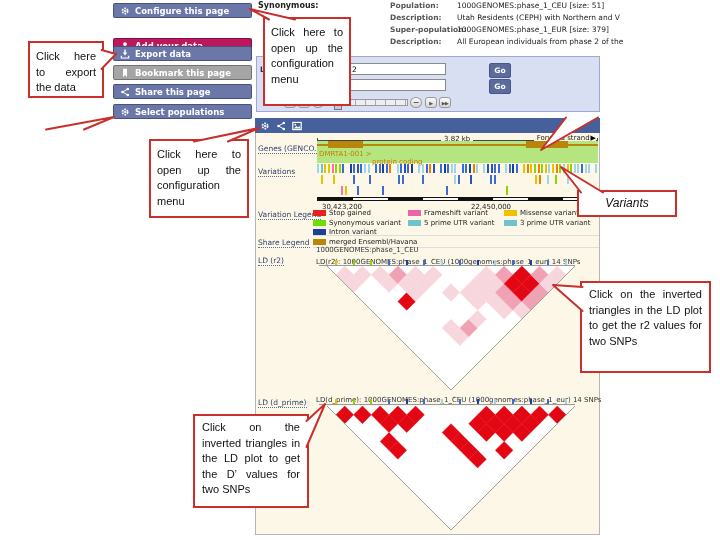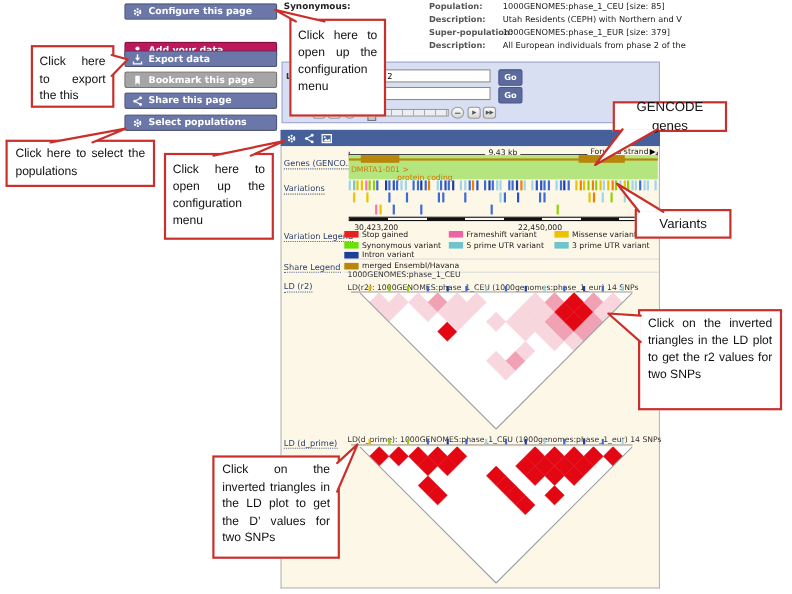--- a/index.html
+++ b/index.html
@@ -17,21 +17,21 @@
   .info-value{position:absolute;left:457px;font:7.5px "DejaVu Sans",sans-serif;color:#222;white-space:nowrap;}
   
   .loc-panel{position:absolute;left:256px;top:56px;width:344px;height:56px;background:#d9dff2;
              border:1px solid #9fa9cf;box-sizing:border-box;}
   .loc-label{position:absolute;left:3px;top:8px;font:bold 7.5px "DejaVu Sans",sans-serif;color:#333;}
   .loc-input{position:absolute;left:46px;width:143px;height:12px;border:1px solid #8a8a8a;background:#fff;
              font:7.5px "DejaVu Sans",sans-serif;padding:0 2px;box-sizing:border-box;}
   .loc-input.first{top:6px;text-indent:46px;}
   .loc-input.second{top:22px;}
   .go-btn{position:absolute;width:20px;height:13px;background:#5c6b9c;border:1px solid #47568a;border-radius:2px;
-          color:#fff;font:bold 7.5px "DejaVu Sans",sans-serif;display:flex;align-items:center;justify-content:center;cursor:pointer;}
+          color:#fff;font:bold 7.5px "DejaVu Sans",sans-serif;display:flex;align-items:center;justify-content:center;cursor:pointer;margin-left:36px;}
   .nav-btn{position:absolute;top:40px;width:12px;height:11px;background:linear-gradient(#fbfbfb,#d7d7d7);
            border:1px solid #999;border-radius:3px;font-size:5px;letter-spacing:-0.5px;color:#555;
            display:flex;align-items:center;justify-content:center;cursor:pointer;box-sizing:border-box;}
   .nav-circle{border-radius:50%;font-size:8px;font-weight:bold;letter-spacing:0;}
   .zoom-track{position:absolute;top:42px;left:68px;width:83px;height:7px;background:#eceef4;border:1px solid #9a9a9a;
               box-sizing:border-box;background-image:repeating-linear-gradient(90deg,transparent 0 9px,#aaa 9px 10px);}
   .zoom-handle{position:absolute;left:8px;top:-3px;width:6px;height:11px;background:#c2c8d8;border:1px solid #777;cursor:pointer;}
   
   .toolbar{position:absolute;left:255px;top:118px;width:345px;height:15px;background:#45609b;
            display:flex;align-items:center;gap:5px;padding-left:5px;box-sizing:border-box;}
@@ -47,21 +47,21 @@
   .chip{position:absolute;background:#fcf7e7;font-size:7px;color:#222;white-space:nowrap;}
   .scale-chip{left:185px;top:2px;padding:0 3px;}
   .strand-chip{right:3px;top:1px;padding-left:3px;}
   .strand-arrow{color:#000;font-size:7px;margin-left:1px;}
   .gene-band{position:absolute;left:61px;top:8px;width:281px;height:22px;background:#b5e57e;}
   .gene-line{position:absolute;left:0;top:3px;width:100%;height:2px;background:#b8860b;}
   .gene-box{position:absolute;top:0;height:7px;background:#b8860b;}
   .gene-box.b1{left:11px;width:35px;}
   .gene-box.b2{left:209px;width:42px;}
   .tx-name{position:absolute;left:2px;top:9px;color:#cc7a00;font-size:7px;cursor:pointer;}
-  .tx-type{position:absolute;left:2px;top:17px;color:#cc7a00;font-size:7px;padding-left:42px;}
+  .tx-type{position:absolute;left:13px;top:17px;color:#cc7a00;font-size:7px;padding-left:42px;}
   .tick-row{position:absolute;left:61px;width:282px;height:10px;}
   .tick-row i{position:absolute;top:0;width:2px;display:block;}
   .scalebar{position:absolute;left:61px;top:64px;width:281px;height:4px;border:1px solid #111;box-sizing:border-box;
             background-image:repeating-linear-gradient(90deg,#111 0 35px,#f8f8f8 35px 70px);}
   .sb-label{position:absolute;top:70px;width:60px;text-align:center;font-size:7px;color:#222;}
   .sep{position:absolute;left:57px;width:286px;height:1px;background:#ddd;}
   .leg-swatch{position:absolute;width:13px;height:6px;}
   .leg-text{position:absolute;font-size:7px;color:#222;white-space:nowrap;}
   .ld-head{position:absolute;left:60px;font-size:7px;color:#333;white-space:nowrap;}
   .snp-line{position:absolute;left:63px;width:256px;height:1px;background:#999;}
@@ -70,21 +70,21 @@
   
   .callout{position:absolute;background:#fff;border:2px solid #c9302c;color:#111;
            font-family:"Liberation Sans",sans-serif;font-size:11px;line-height:1.42;
            padding:4px 7px;box-sizing:border-box;z-index:40;text-align:justify;}
   .callout.center{display:flex;align-items:center;justify-content:center;text-align:center;font-size:12px;}
   #co-config-top{left:263px;top:17px;width:88px;height:89px;padding:6px 6px;}
   #co-export{left:28px;top:41px;width:76px;height:57px;padding:6px 6px;}
   #co-selpop{left:5px;top:127px;width:136px;height:43px;}
   #co-config-mid{left:149px;top:139px;width:100px;height:79px;padding:6px 6px;}
   #co-gencode{left:557px;top:92px;width:104px;height:28px;}
-  #co-variants{left:577px;top:190px;width:88px;height:27px;}
+  #co-variants{left:577px;top:190px;width:100px;height:27px;font-style:italic;}
   #co-r2{left:580px;top:281px;width:131px;height:92px;}
   #co-dprime{left:193px;top:414px;width:116px;height:94px;}
   #overlay{position:absolute;left:0;top:0;z-index:50;pointer-events:none;}
 </style>
 </head>
 <body>
 
 <div class="page">
 
   <div id="sidebar-root">
@@ -145,21 +145,21 @@
             <circle cx="5" cy="5" r="1.1" fill="#fff"></circle>
           </svg>
         </span>
         <span>Select populations</span>
       </div>
     </div>
 
   <div class="pop-header">Synonymous:</div>
   <div id="pop-info">
       <div class="info-label" style="top: 1px;">Population:</div>
-      <div class="info-value" style="top: 1px;">1000GENOMES:phase_1_CEU  [size: 85]</div>
+      <div class="info-value" style="top: 1px;">1000GENOMES:phase_1_CEU  [size: 51]</div>
       <div class="info-label" style="top: 13px;">Description:</div>
       <div class="info-value" style="top: 13px;">Utah Residents (CEPH) with Northern and V</div>
       <div class="info-label" style="top: 25px;">Super-population:</div>
       <div class="info-value" style="top: 25px;">1000GENOMES:phase_1_EUR  [size: 379]</div>
       <div class="info-label" style="top: 37px;">Description:</div>
       <div class="info-value" style="top: 37px;">All European individuals from phase 2 of the</div>
     </div>
 
   <div class="loc-panel">
     <span class="loc-label">Location:</span>
@@ -202,21 +202,21 @@
         <svg width="10" height="10" viewBox="0 0 10 10">
           <rect x="0.8" y="1.4" width="8.4" height="7.2" fill="none" stroke="#fff" stroke-width="1.2"></rect>
           <circle cx="3.3" cy="3.7" r="0.9" fill="#fff"></circle>
           <path d="M1.8,7.6 L4.4,5 5.9,6.5 7.4,5 8.4,7.6 z" fill="#fff"></path>
         </svg>
       </span>
     </div>
 
   <div class="panel">
     <div class="ruler-line"></div>
-    <div class="chip scale-chip">9.43 kb</div>
+    <div class="chip scale-chip">3.82 kb</div>
     <div class="chip strand-chip">
       <span>Forward strand</span><span class="strand-arrow">▶</span>
     </div>
 
     <div class="track-label" style="top:11px">Genes (GENCO...</div>
     <div class="gene-band">
       <div class="gene-line"></div>
       <div class="gene-box b1"></div>
       <div class="gene-box b2"></div>
       <div class="tx-name">DMRTA1-001 &gt;</div>
@@ -455,24 +455,22 @@
       <div class="leg-text" style="left: 168px; top: 86px;">5 prime UTR variant</div>
       <div class="leg-swatch" style="left: 248px; top: 87px; background: rgb(111, 195, 204);"></div>
       <div class="leg-text" style="left: 264px; top: 86px;">3 prime UTR variant</div>
       <div class="leg-swatch" style="left: 57px; top: 96px; background: rgb(28, 63, 153);"></div>
       <div class="leg-text" style="left: 73px; top: 95px;">Intron variant</div>
       <div class="leg-swatch" style="left: 57px; top: 106px; background: rgb(184, 134, 11);"></div>
       <div class="leg-text" style="left: 73px; top: 105px;">merged Ensembl/Havana</div>
     </div>
 
   <div class="callout" id="co-config-top">Click here to open up the configuration menu</div>
-  <div class="callout" id="co-export">Click here to export the this</div>
-  <div class="callout" id="co-selpop">Click here to select the populations</div>
+  <div class="callout" id="co-export">Click here to export the data</div>
   <div class="callout" id="co-config-mid">Click here to open up the configuration menu</div>
-  <div class="callout center" id="co-gencode">GENCODE genes</div>
   <div class="callout center" id="co-variants">Variants</div>
   <div class="callout" id="co-r2">Click on the inverted triangles in the LD plot to get the r2 values for two SNPs</div>
   <div class="callout" id="co-dprime">Click on the inverted triangles in the LD plot to get the D’ values for two SNPs</div>
 
   <svg id="overlay" width="720" height="540">
       <polygon points="269,19.5 250,9 295,19.5" fill="#fff"></polygon>
       <path d="M269,19.5 L250,9 L295,19.5" stroke="#c9302c" stroke-width="2" fill="none" stroke-linejoin="round" stroke-linecap="round"></path>
       <polygon points="101.5,50 116,54 101.5,69" fill="#fff"></polygon>
       <path d="M101.5,50 L116,54 L101.5,69" stroke="#c9302c" stroke-width="2" fill="none" stroke-linejoin="round" stroke-linecap="round"></path>
       <polygon points="46,129.5 114,117 84,129.5" fill="#fff"></polygon>

